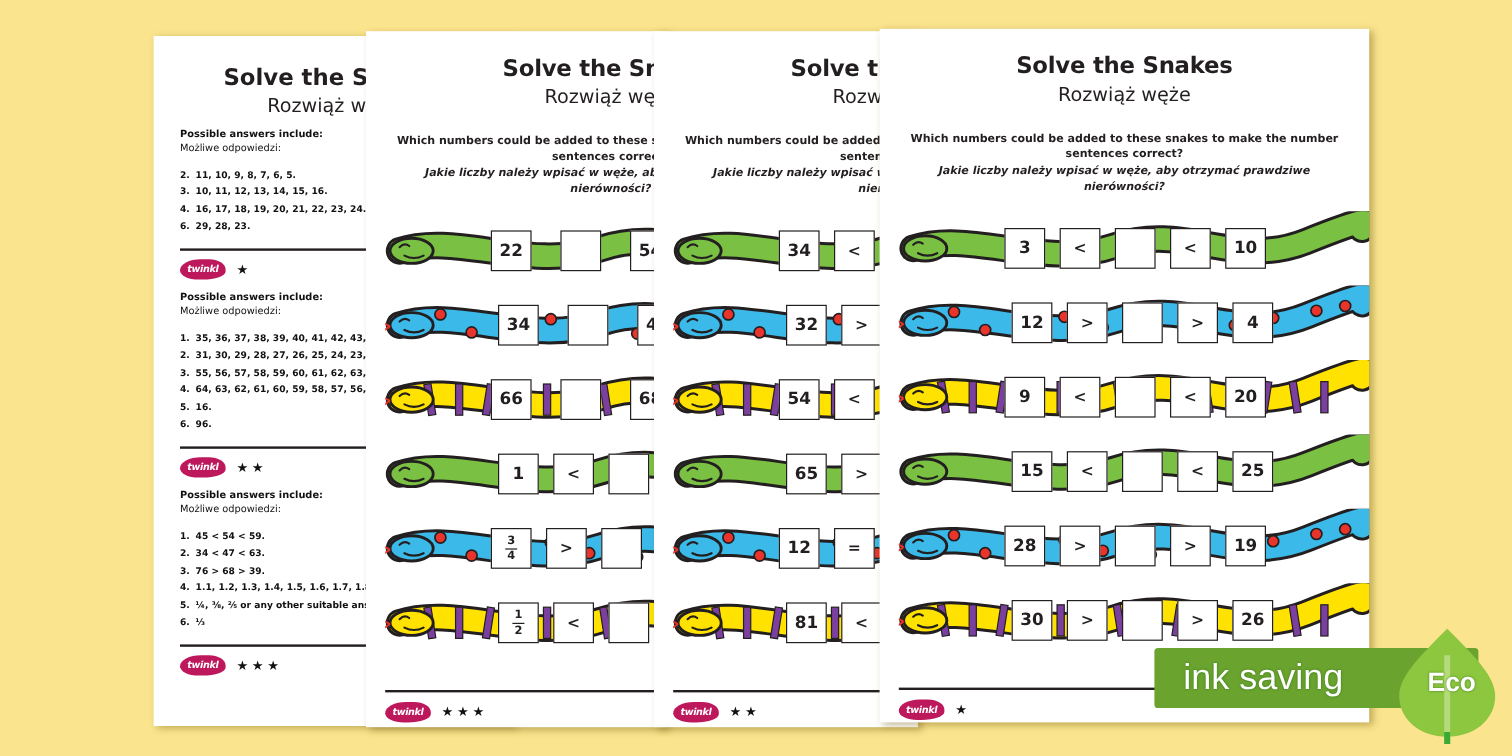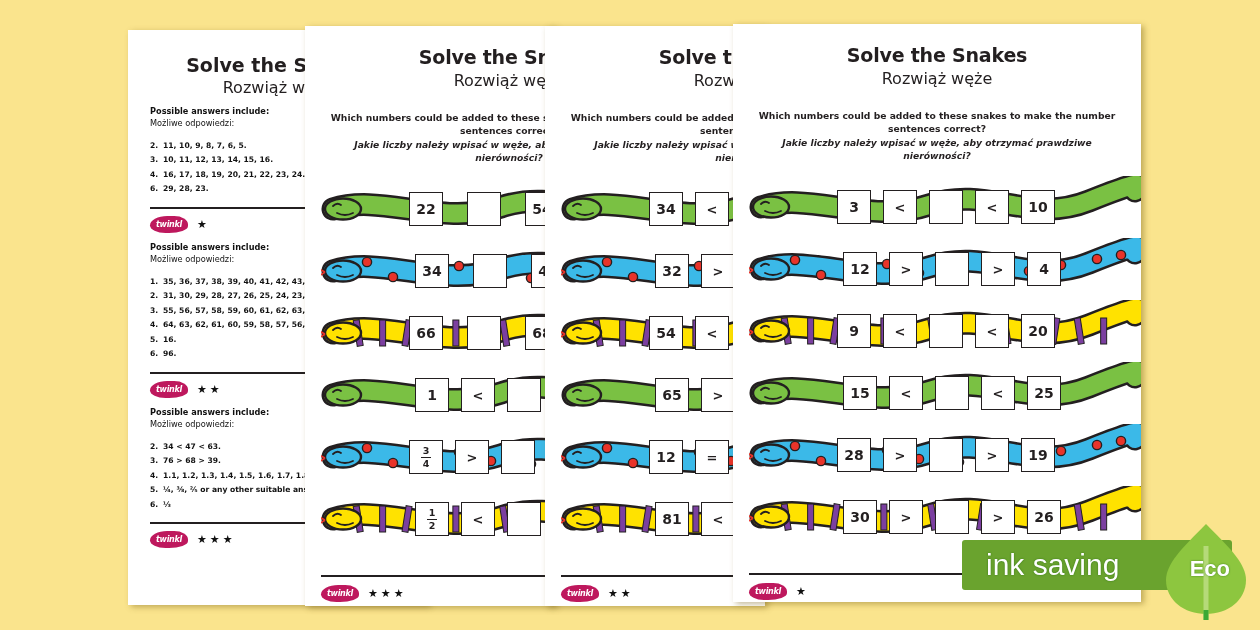--- a/index.html
+++ b/index.html
@@ -167,20 +167,21 @@
           </div>
         </div>
       </div>
 
       <div class="ans-block">
         <div class="ans-head">
           <div>Possible answers include:</div>
           <div class="pl">Możliwe odpowiedzi:</div>
         </div>
         <ul class="ans-list">
+          <li><span class="n">1.</span><span>45 &lt; 54 &lt; 59.</span></li>
           <li><span class="n">2.</span><span>34 &lt; 47 &lt; 63.</span></li>
           <li><span class="n">3.</span><span>76 &gt; 68 &gt; 39.</span></li>
           <li><span class="n">4.</span><span>1.1, 1.2, 1.3, 1.4, 1.5, 1.6, 1.7, 1.8, 1.9.</span></li>
           <li><span class="n">5.</span><span>¼, ⅜, ⅖ or any other suitable answer.</span></li>
           <li><span class="n">6.</span><span>⅓</span></li>
         </ul>
         <div class="ans-foot">
           <div class="rule2"></div>
           <div class="footrow">
             <div class="twinkl">twinkl</div>

